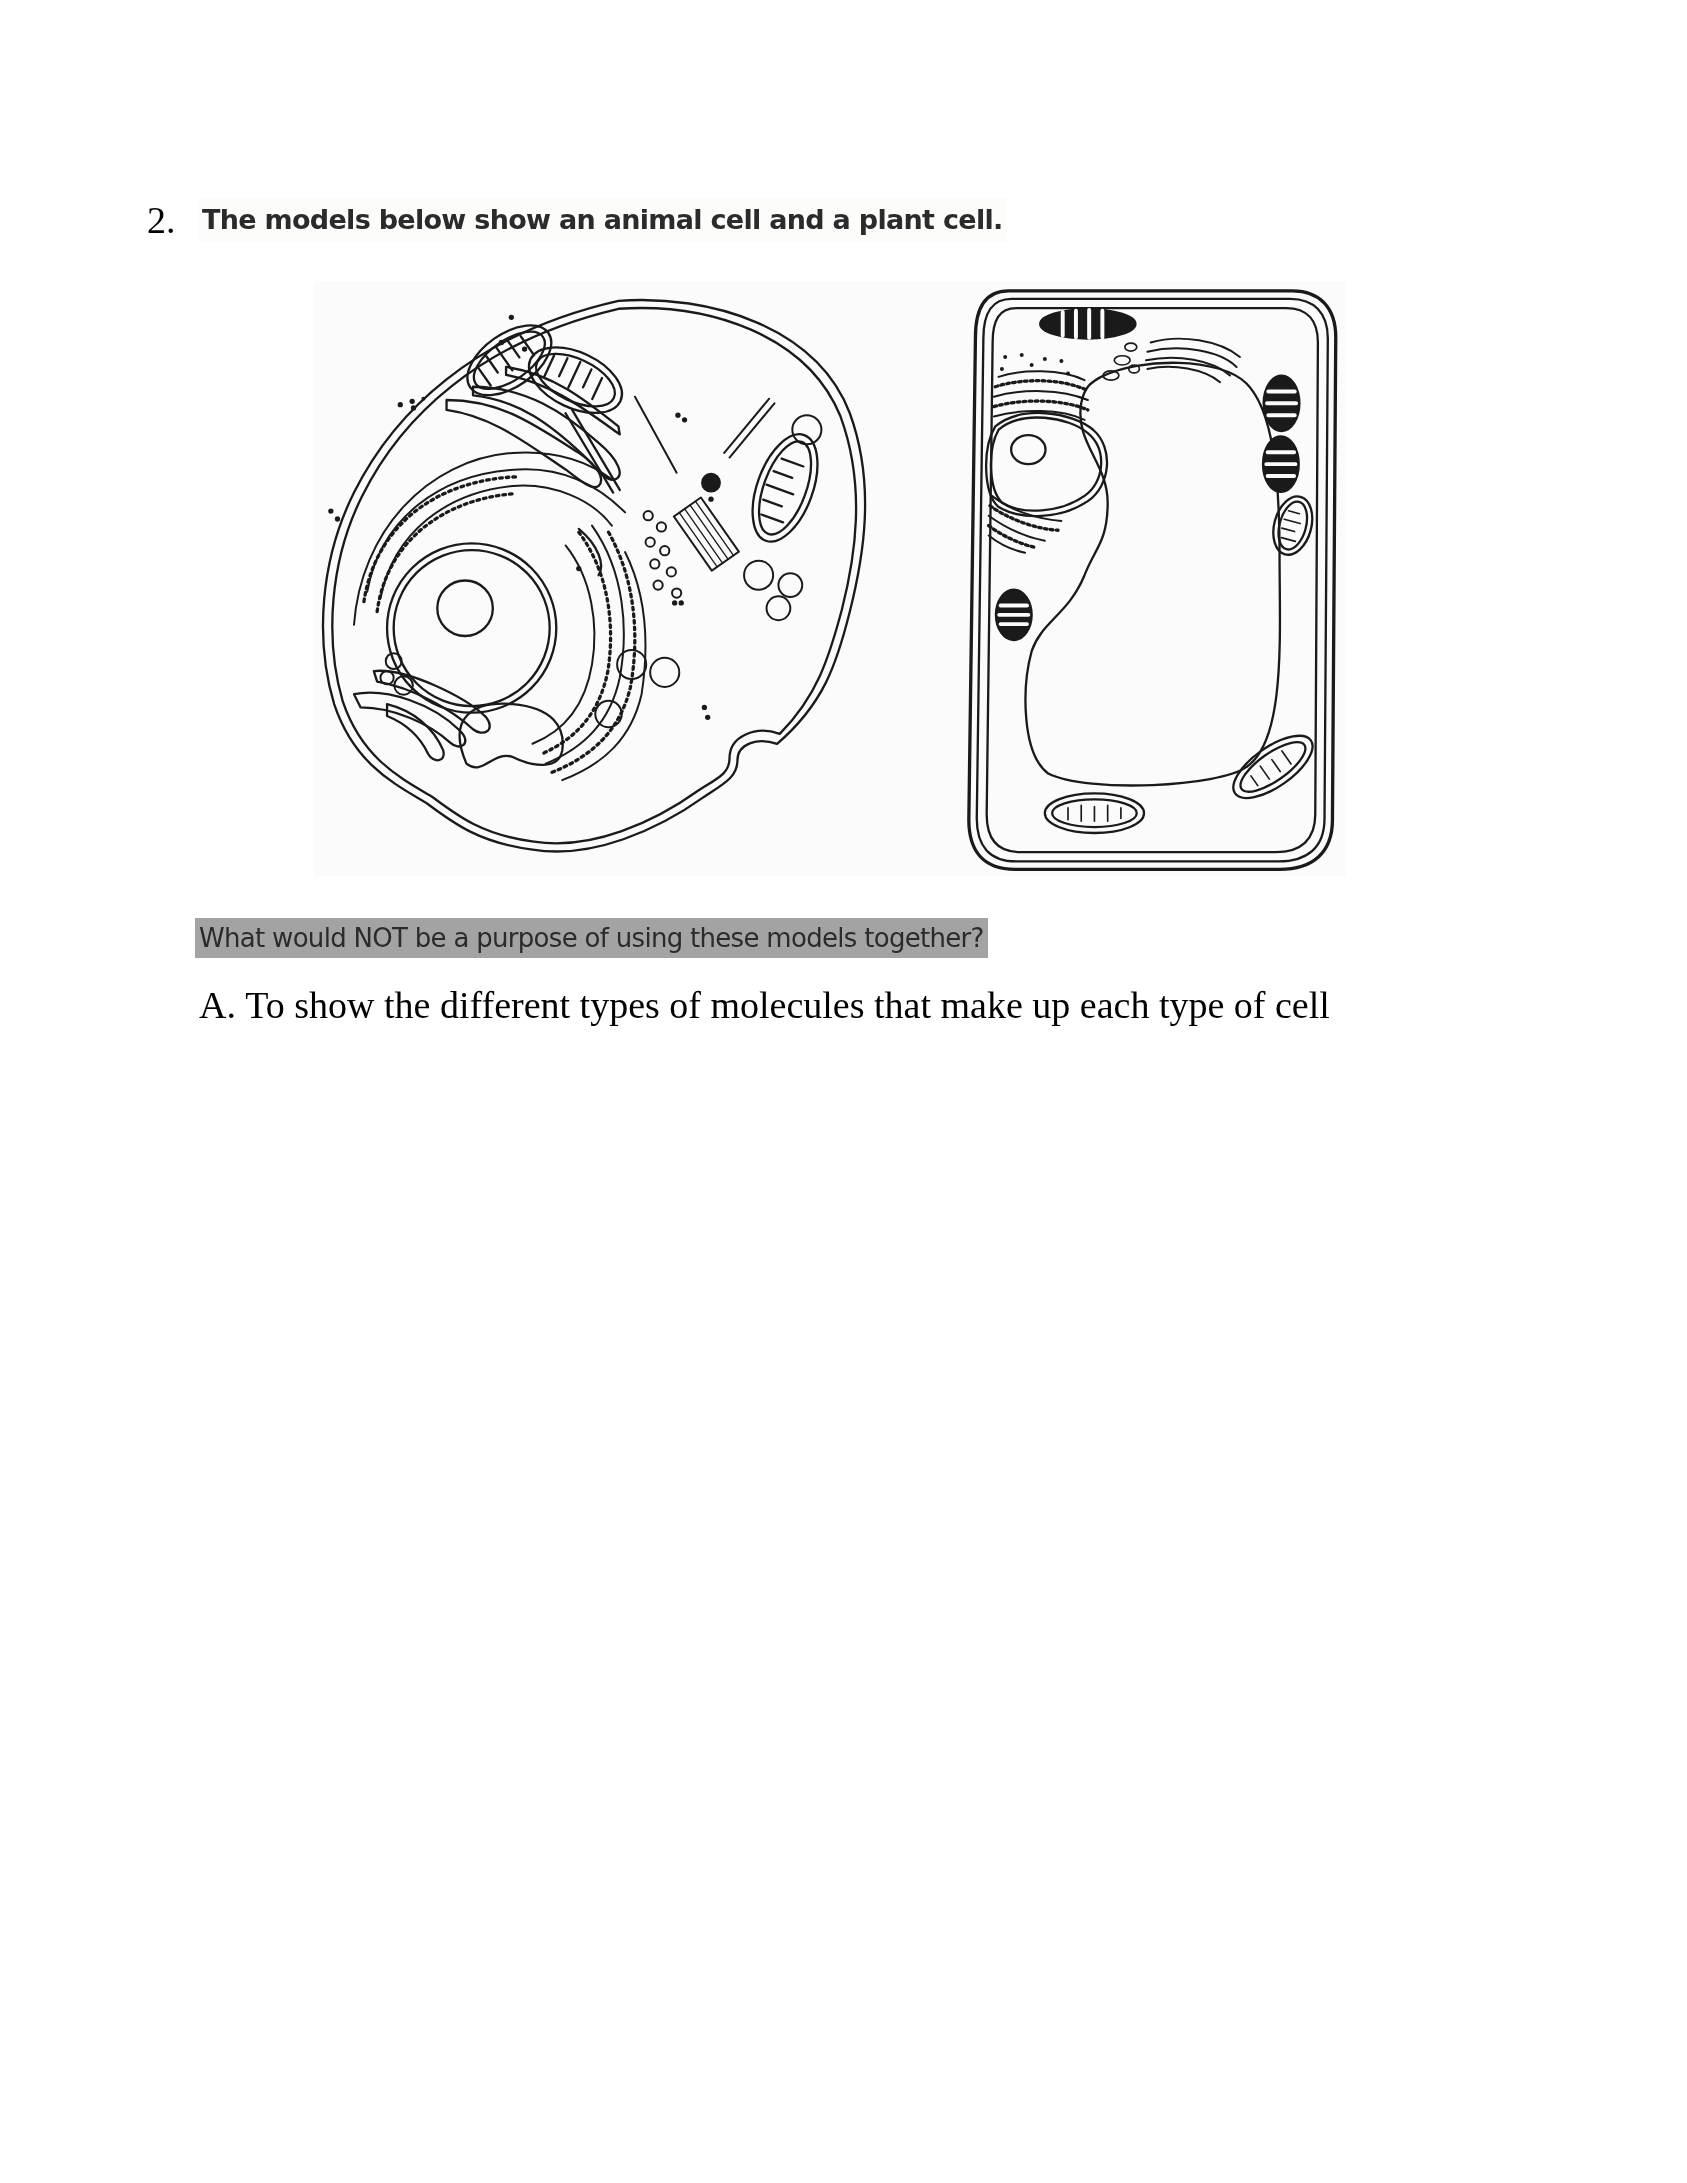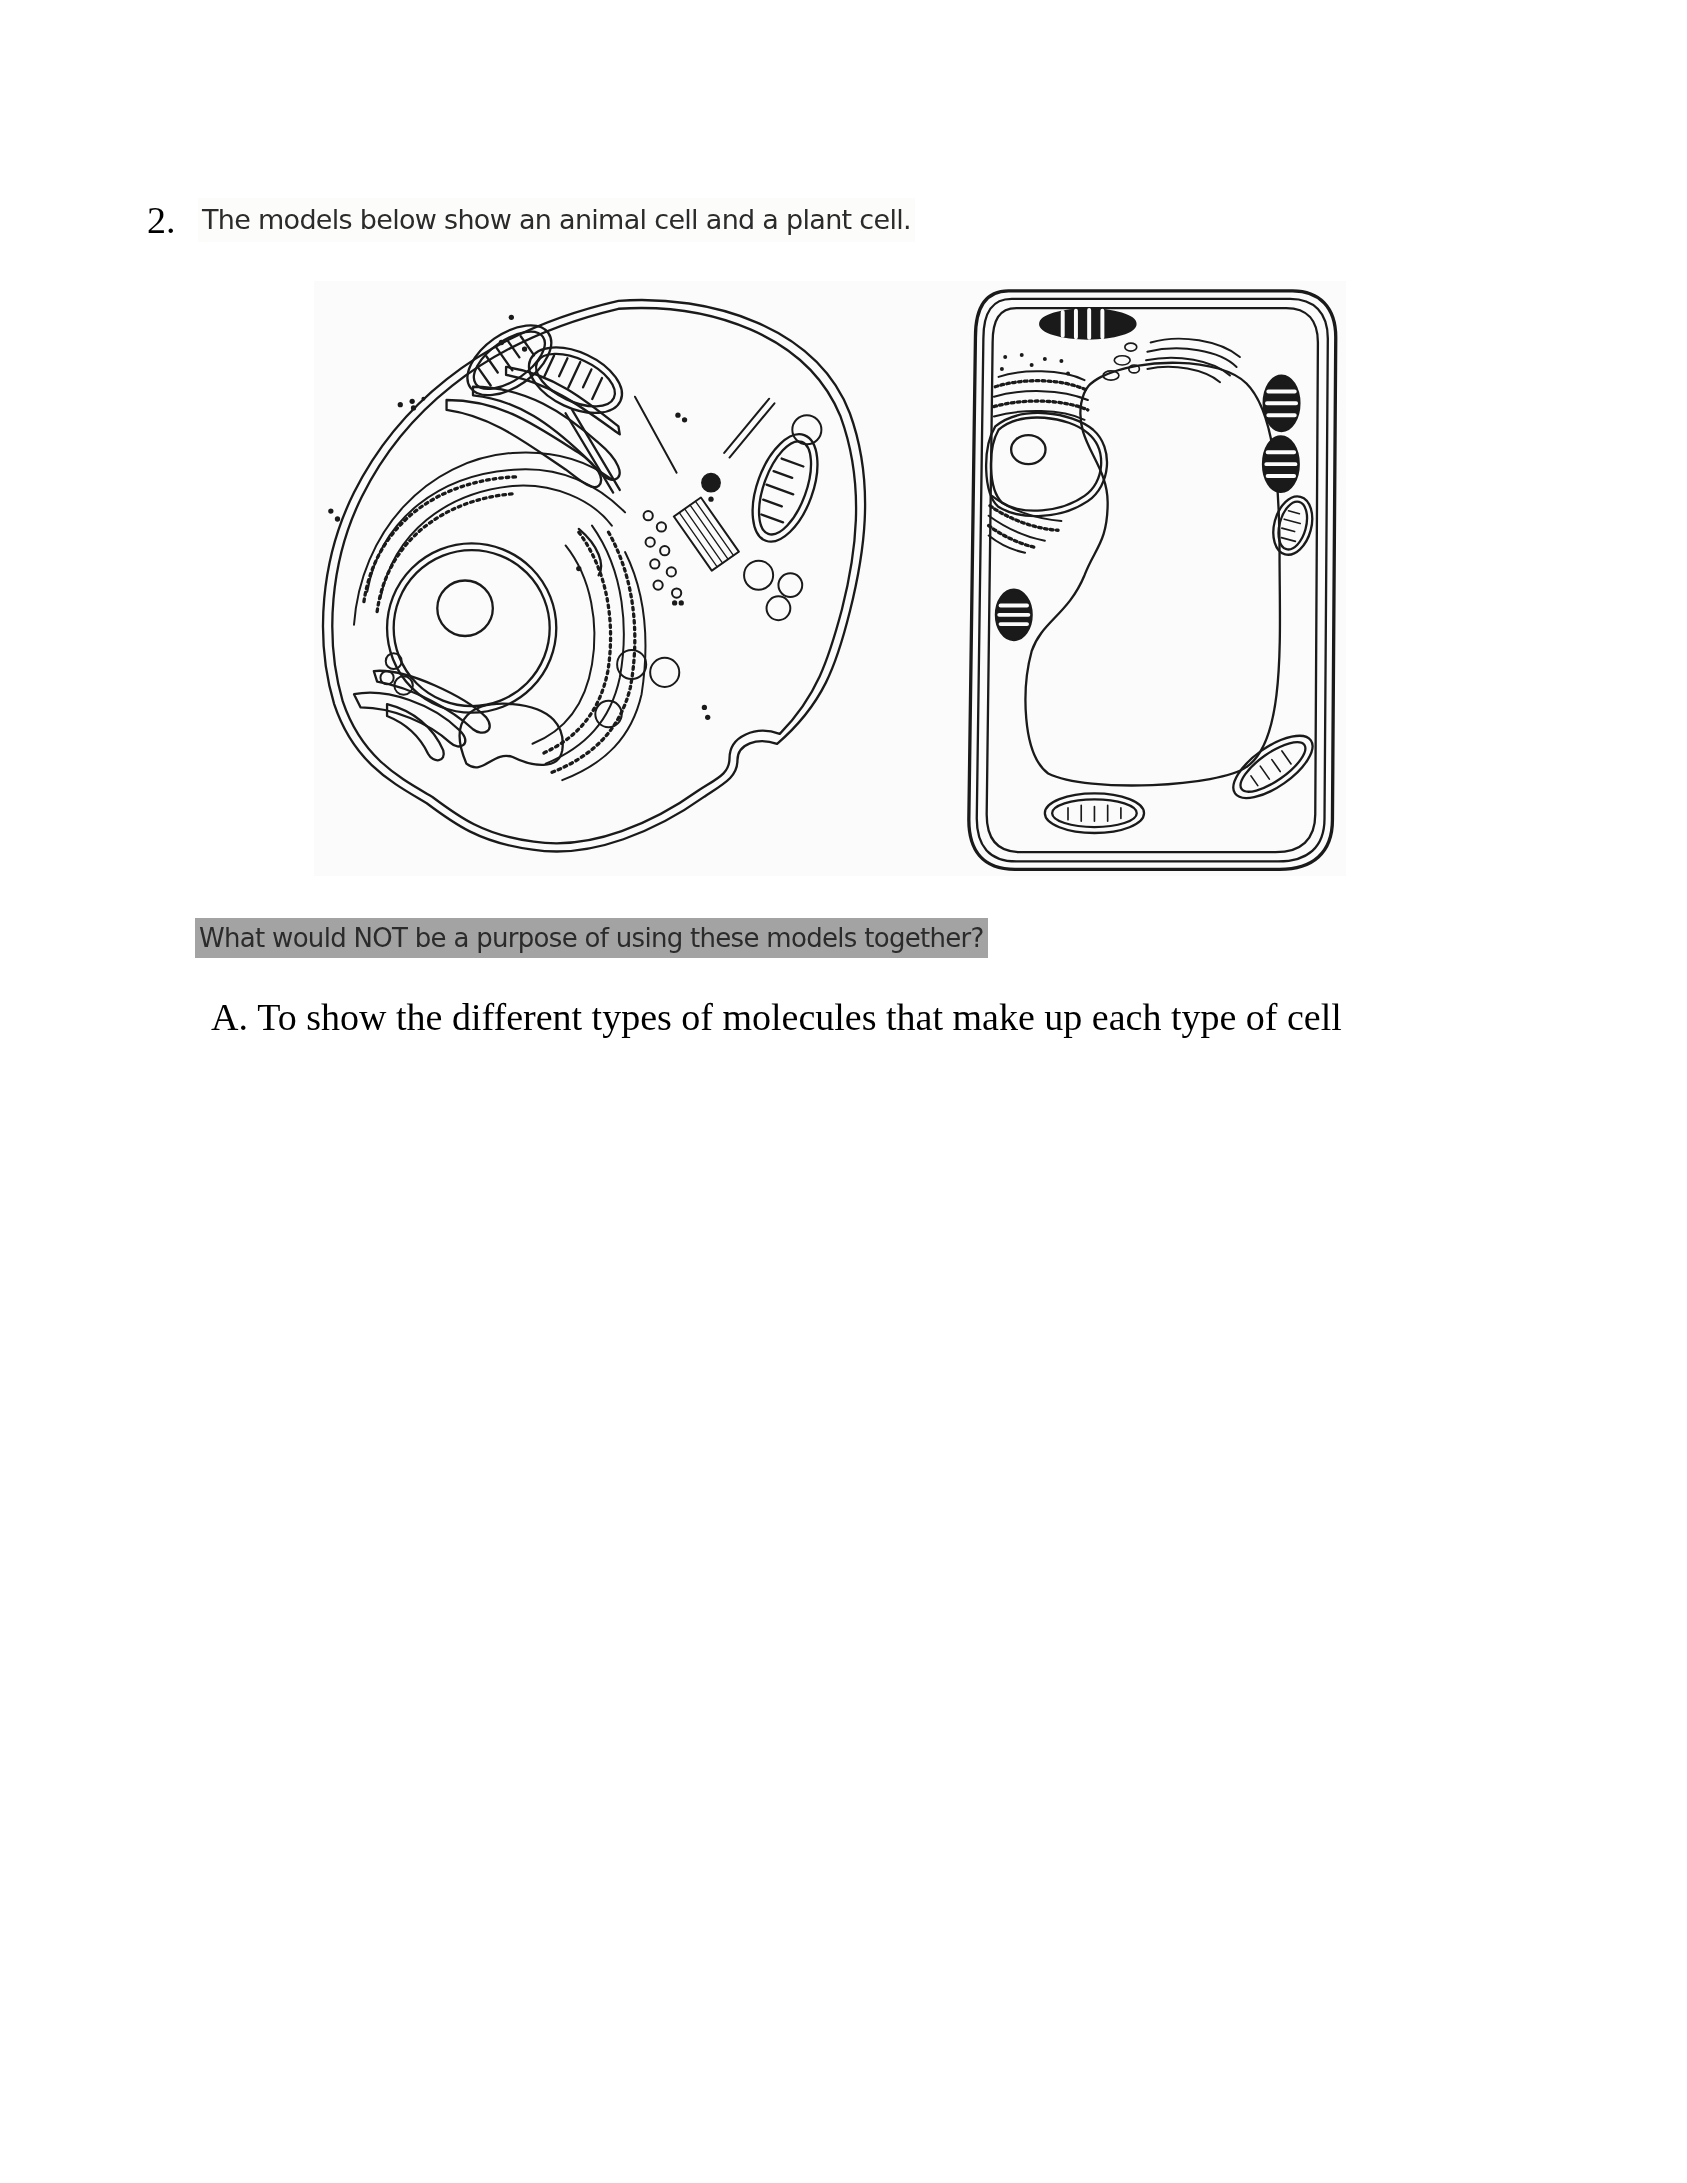--- a/index.html
+++ b/index.html
@@ -1,22 +1,22 @@
 <!DOCTYPE html>
 <html style="font-size:10.6px"><head>
 <meta charset="utf-8">
 <style>
   html, body { margin:0; padding:0; background:#ffffff; }
   body { width:1687px; height:2183px; position:relative; overflow:hidden; }
   .qnum { position:absolute; left:147px; top:198px; font-family:"Liberation Serif", serif; font-size:38px; color:#000; line-height:44px; }
-  .qtitle { position:absolute; left:198px; top:198px; padding:0 4px; font-family:"DejaVu Sans", sans-serif; font-size:27px; color:#2b2b2b; line-height:44px; background:#fcfcfa; letter-spacing:-0.7px; }
+  .qtitle { position:absolute; left:198px; top:198px; padding:0 4px; font-family:"DejaVu Sans", sans-serif; font-size:27px; color:#2b2b2b; line-height:44px; background:#fcfcfa; letter-spacing:-0.7px;font-weight:bold; }
   .figure-panel { position:absolute; left:314px; top:281px; width:1032px; height:595px; background:#fbfbfb; }
   .figure-svg { position:absolute; left:0; top:0; }
   .prompt { position:absolute; left:195px; top:918px; padding:0 4px; font-family:"DejaVu Sans", sans-serif; font-size:26px; color:#2b2b2b; line-height:40px; background:#a3a3a3; letter-spacing:-0.7px; }
-  .options { position:absolute; left:195px; top:977px; margin:16px; padding:0; list-style:none; }
+  .options { position:absolute; left:195px; top:977px; margin:4px; padding:0; list-style:none; }
   .option { font-family:"Liberation Serif", serif; font-size:38px; color:#000; line-height:48px; white-space:nowrap; }
   .option .letter { margin-right:9.3px; }
 </style>
 </head>
 <body>
 
 <div class="qnum">2.</div>
 <div class="qtitle">The models below show an animal cell and a plant cell.</div>
 
 <div class="figure-panel">

